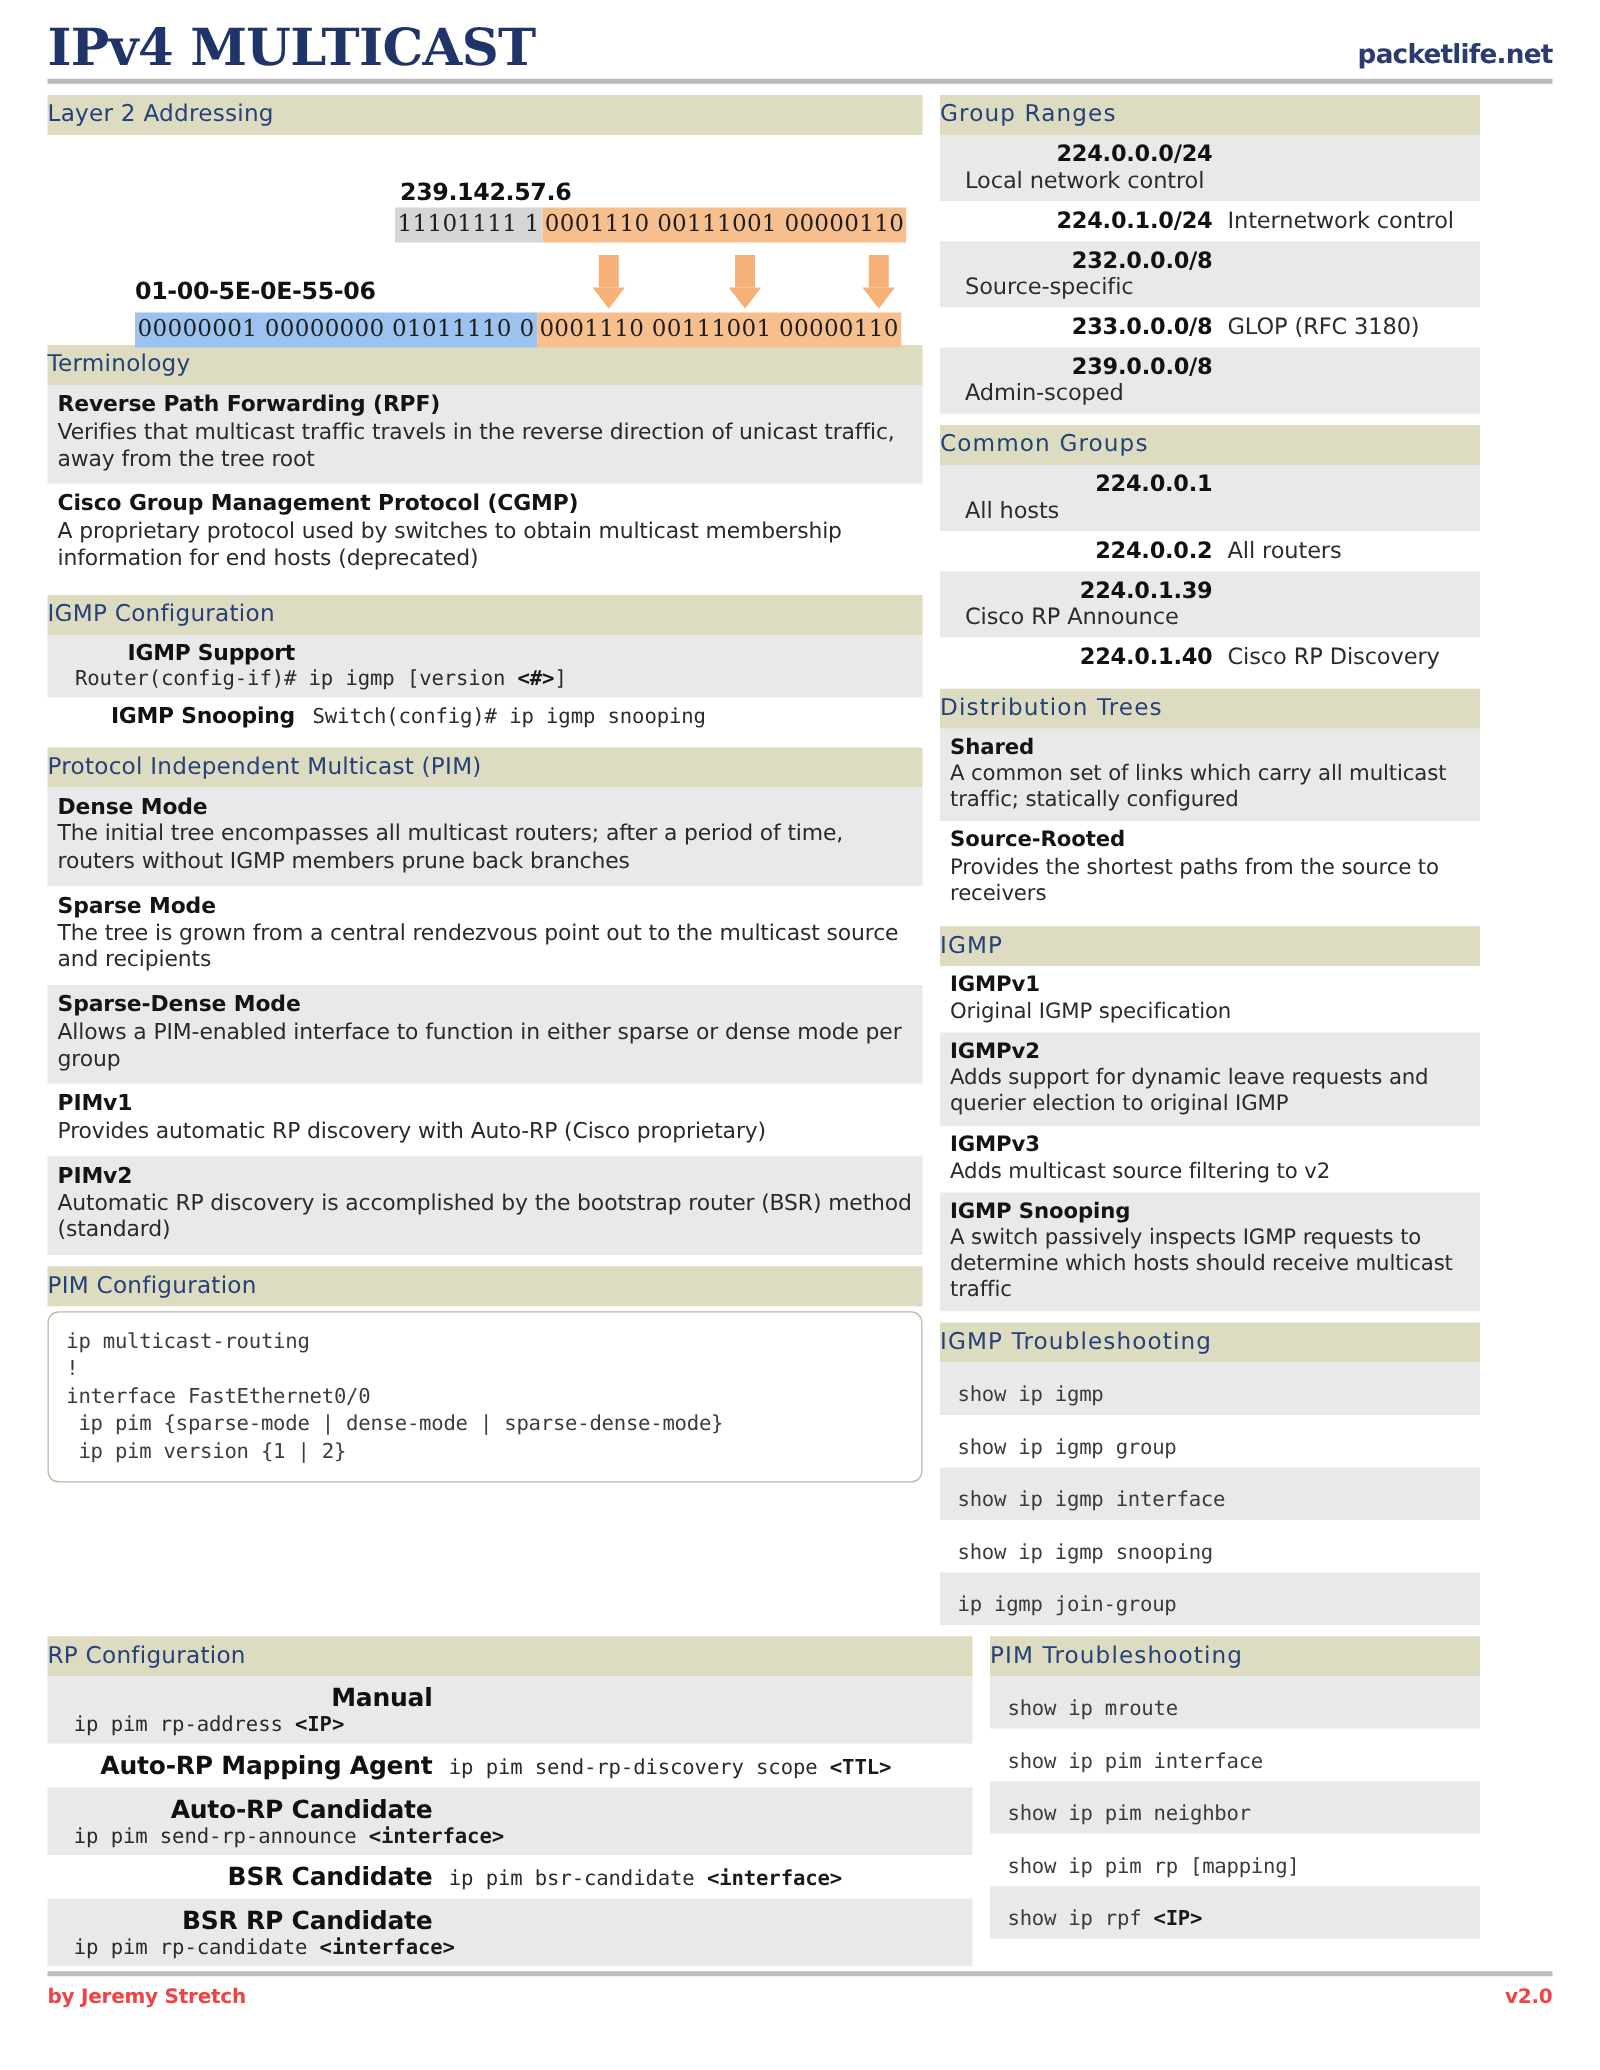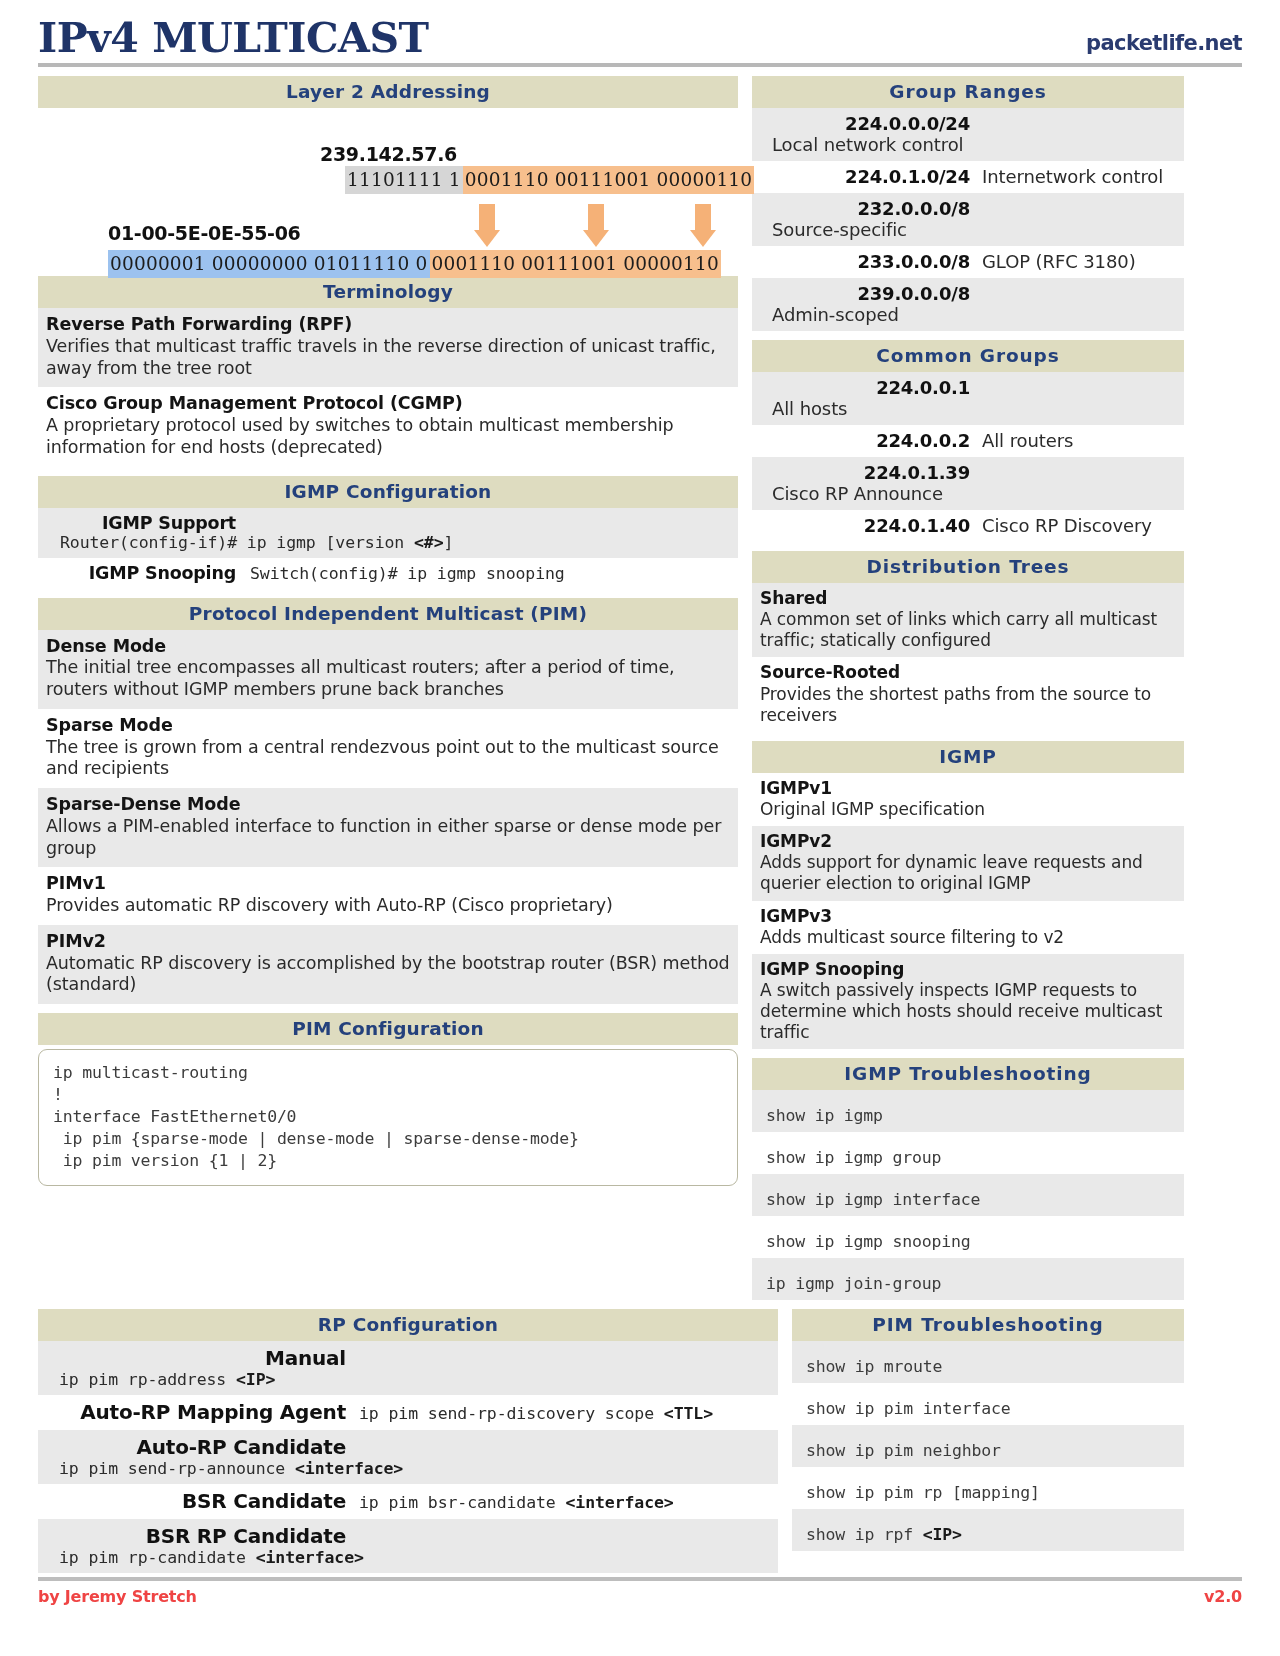--- a/index.html
+++ b/index.html
@@ -50,23 +50,23 @@
 
   
   .cols { display: flex; gap: 14px; align-items: flex-start; }
   .col-left  { width: 700px; }
   .col-right { width: 432px; }
 
   
   .sec-head {
     background: #dedcc0;
     color: #24417c;
-    font-weight: bold;
+    font-weight: normal;
     font-size: 18.5px;
-    text-align: center;
+    text-align: left;
     padding: 5px 0 6px 0;
     letter-spacing: 0.2px;
   }
   .sec-head.sp { letter-spacing: 0.9px; }
   .gap { height: 9px; }
 
   
   .row-odd  { background: #e9e9e9; flex-direction: column; }
   .row-even { background: #ffffff; }
 
@@ -115,21 +115,21 @@
     font-size: 18.5px;
     color: #1d1d1d;
     white-space: pre;
     letter-spacing: 0.2px;
   }
   .bits-ip  { left: 278px; top: 61px; }
   .bits-mac { left: 70px;  top: 145px; }
   .hl {
     padding: 3px 2px 4px 2px;
   }
-  .hl-grey   { background: #d6d6d6; margin-left: 29px; }
+  .hl-grey   { background: #d6d6d6; }
   .hl-blue   { background: #9cc2ef; }
   .hl-orange { background: #f7bf8d; }
 
   .arrow {
     position: absolute;
     width: 26px;
     top: 96px;
   }
   .arrow .shaft {
     width: 16px; height: 26px;

